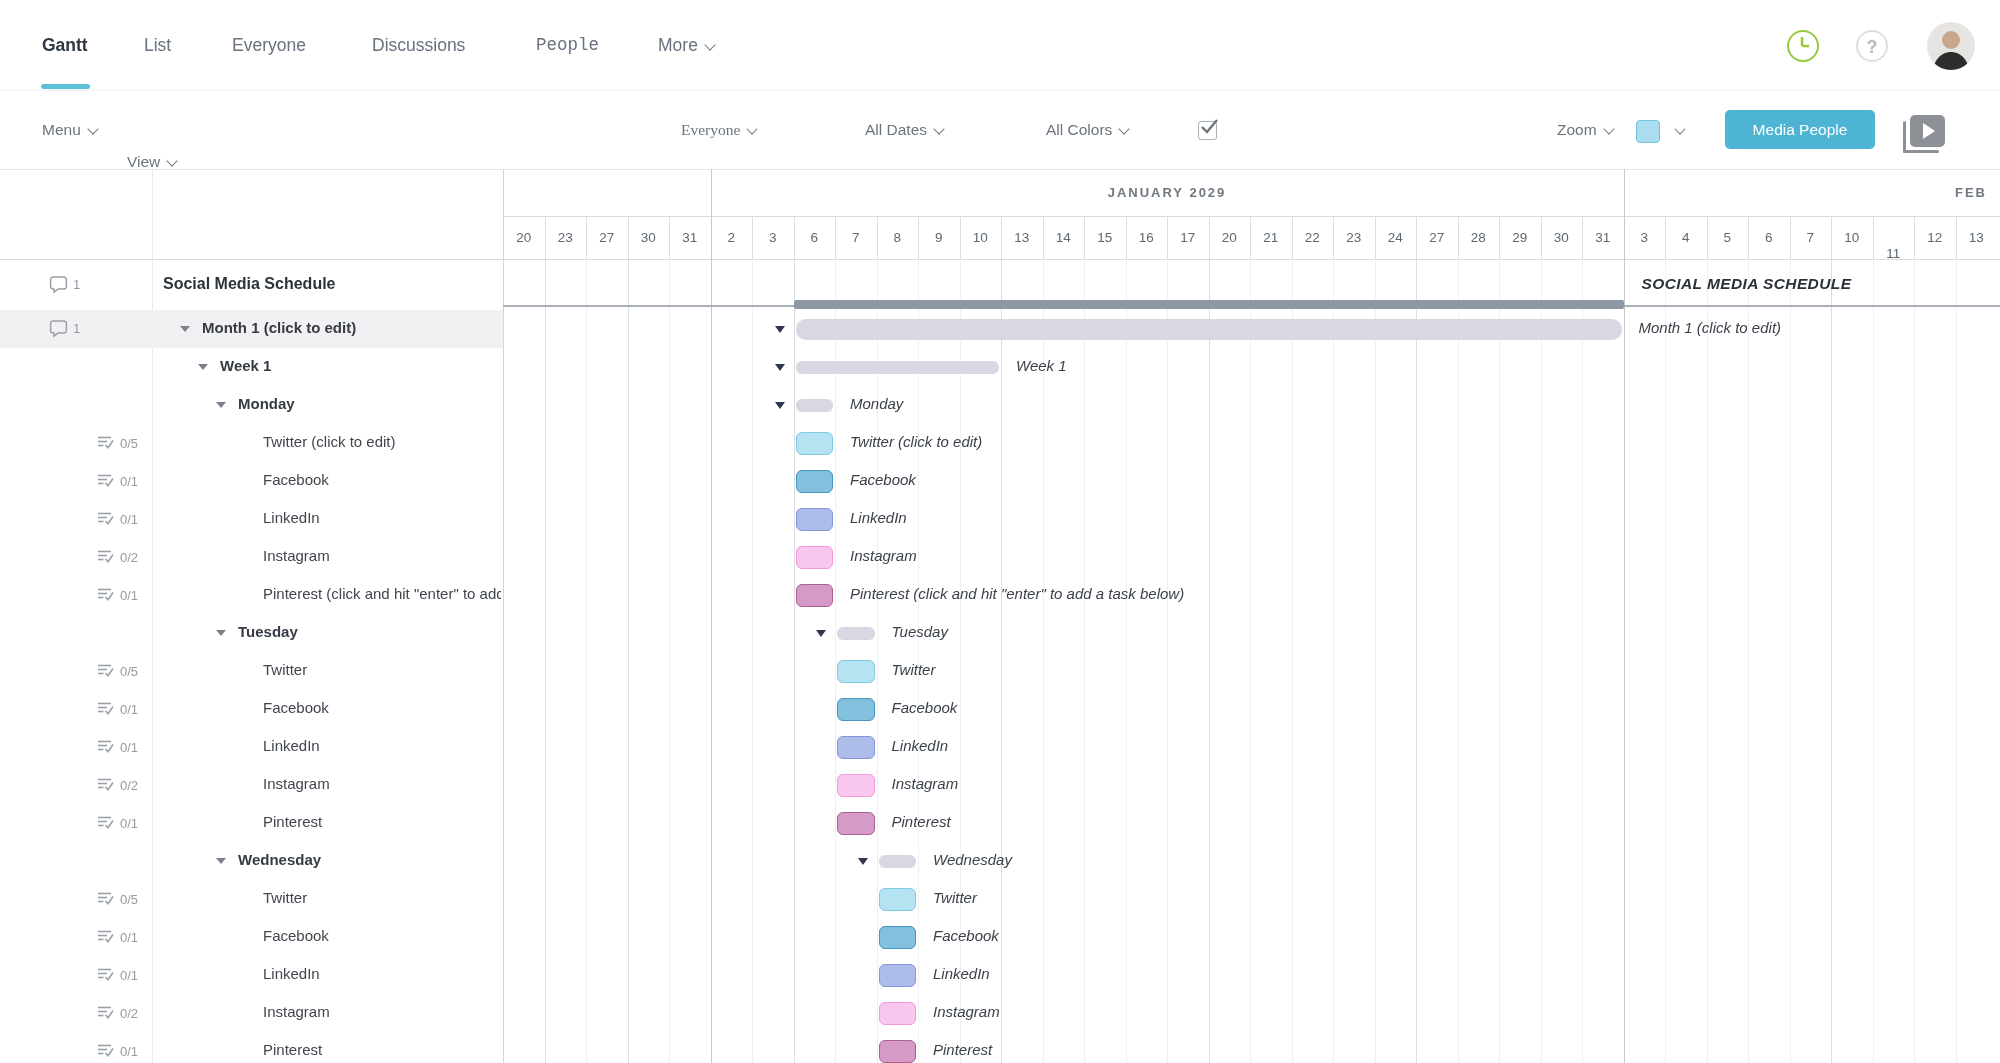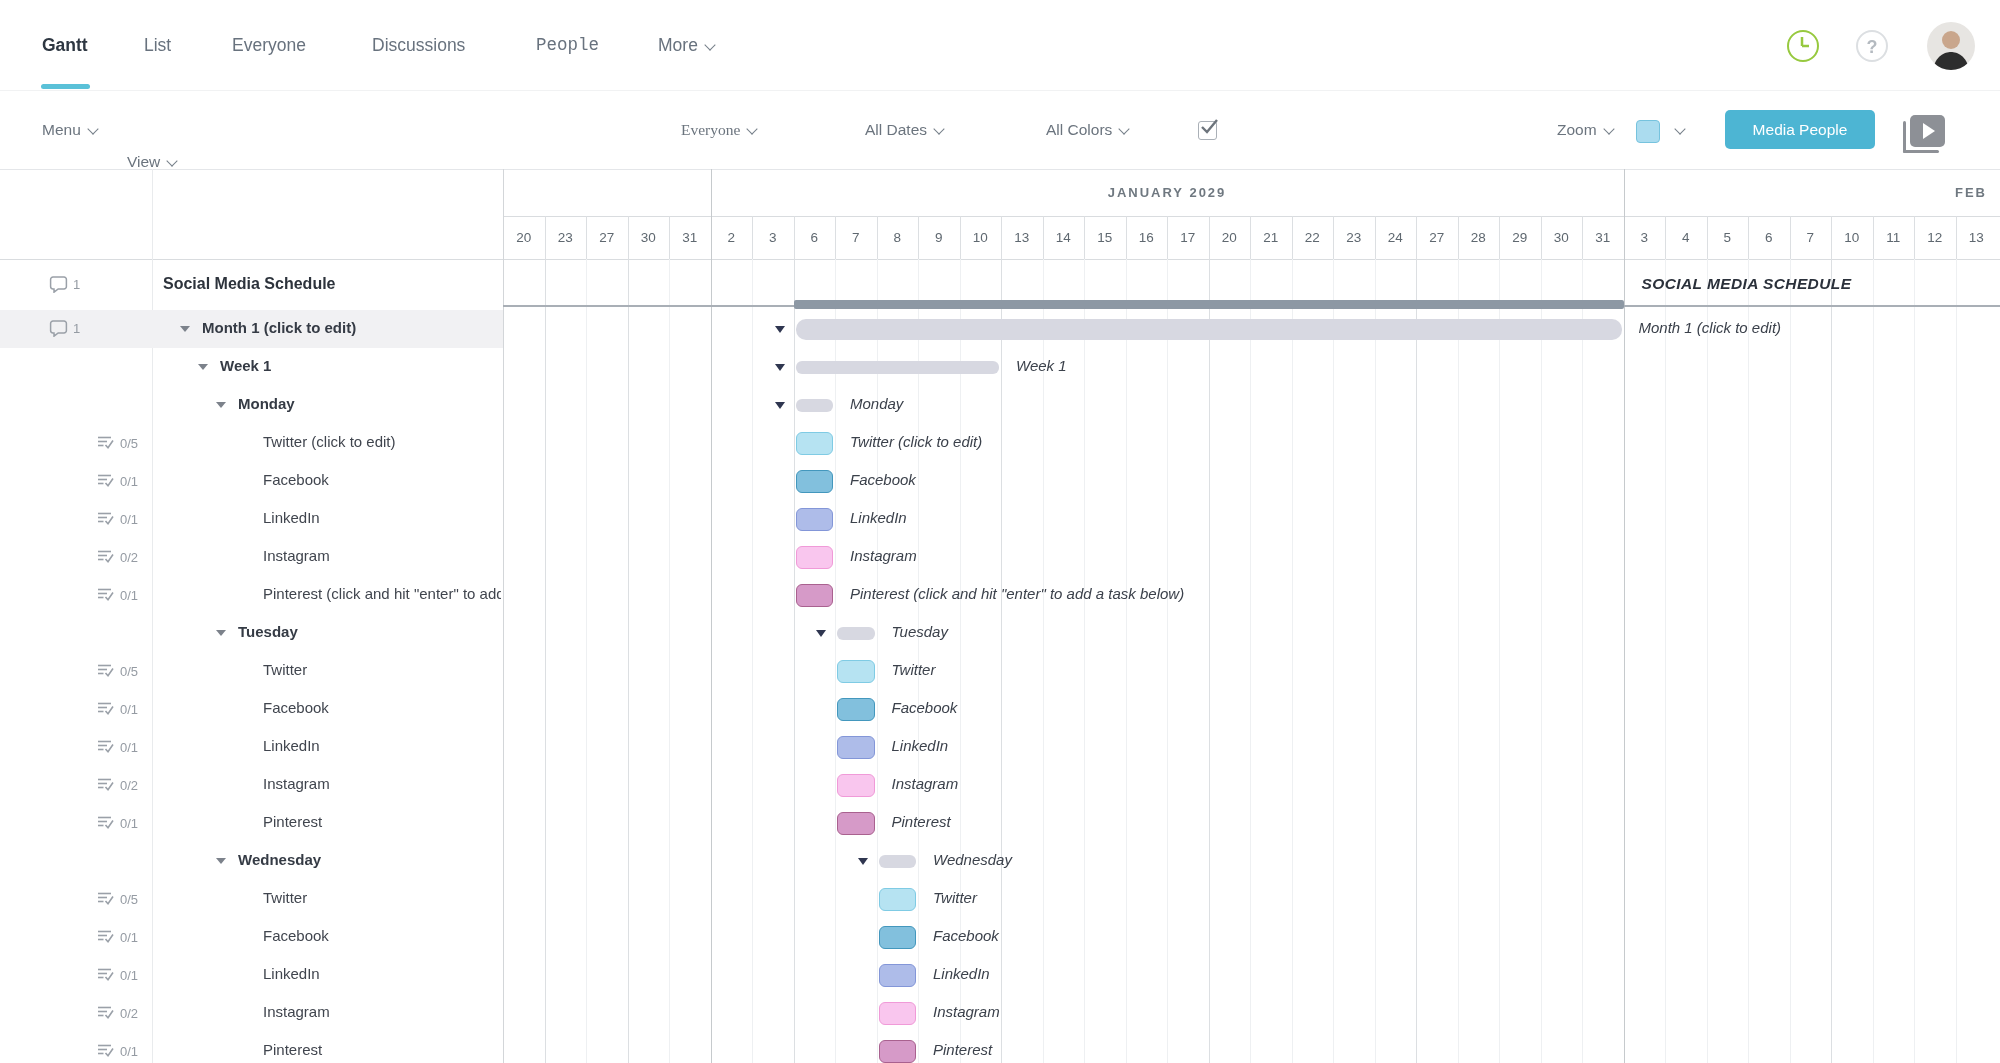--- a/index.html
+++ b/index.html
@@ -193,21 +193,21 @@
       <div class="vline" style="left: 1748px; top: 216px; height: 43px; background: rgb(220, 223, 226);"></div>
       <div class="day-cell" style="left: 1748px; width: 41.5px;">6</div>
       <div class="vline" style="left: 1789.5px; top: 259px; height: 804px; background: rgb(238, 240, 242);"></div>
       <div class="vline" style="left: 1789.5px; top: 216px; height: 43px; background: rgb(220, 223, 226);"></div>
       <div class="day-cell" style="left: 1789.5px; width: 41.5px;">7</div>
       <div class="vline" style="left: 1831px; top: 259px; height: 804px; background: rgb(220, 223, 226);"></div>
       <div class="vline" style="left: 1831px; top: 216px; height: 43px; background: rgb(220, 223, 226);"></div>
       <div class="day-cell" style="left: 1831px; width: 41.5px;">10</div>
       <div class="vline" style="left: 1872.5px; top: 259px; height: 804px; background: rgb(238, 240, 242);"></div>
       <div class="vline" style="left: 1872.5px; top: 216px; height: 43px; background: rgb(220, 223, 226);"></div>
-      <div class="day-cell" style="left: 1872.5px; width: 41.5px;">11</div>
+      <div class="day-cell" style="left: 1872.5px; width: 41.5px; margin-top: 16px;">11</div>
       <div class="vline" style="left: 1914px; top: 259px; height: 804px; background: rgb(238, 240, 242);"></div>
       <div class="vline" style="left: 1914px; top: 216px; height: 43px; background: rgb(220, 223, 226);"></div>
       <div class="day-cell" style="left: 1914px; width: 41.5px;">12</div>
       <div class="vline" style="left: 1955.5px; top: 259px; height: 804px; background: rgb(238, 240, 242);"></div>
       <div class="vline" style="left: 1955.5px; top: 216px; height: 43px; background: rgb(220, 223, 226);"></div>
       <div class="day-cell" style="left: 1955.5px; width: 41.5px;">13</div>
       <div class="abs" style="left: 503px; top: 305px; width: 1497px; height: 2px; background: rgb(169, 175, 182);"></div>
       <div class="abs" style="left: 0px; top: 259px; width: 503px; height: 51px; background: transparent;"></div>
       <div class="abs" style="left: 49px; top: 275.5px; width: 19px; height: 17px;"><svg width="19" height="17" viewBox="0 0 19 17">
           <path d="M15 1H4a2.4 2.4 0 0 0-2.4 2.4v7.2A2.4 2.4 0 0 0 4 13h1v3.2L9.2 13H15a2.4 2.4 0 0 0 2.4-2.4V3.4A2.4 2.4 0 0 0 15 1z" fill="none" stroke="#9aa0a8" stroke-width="1.5"></path>

